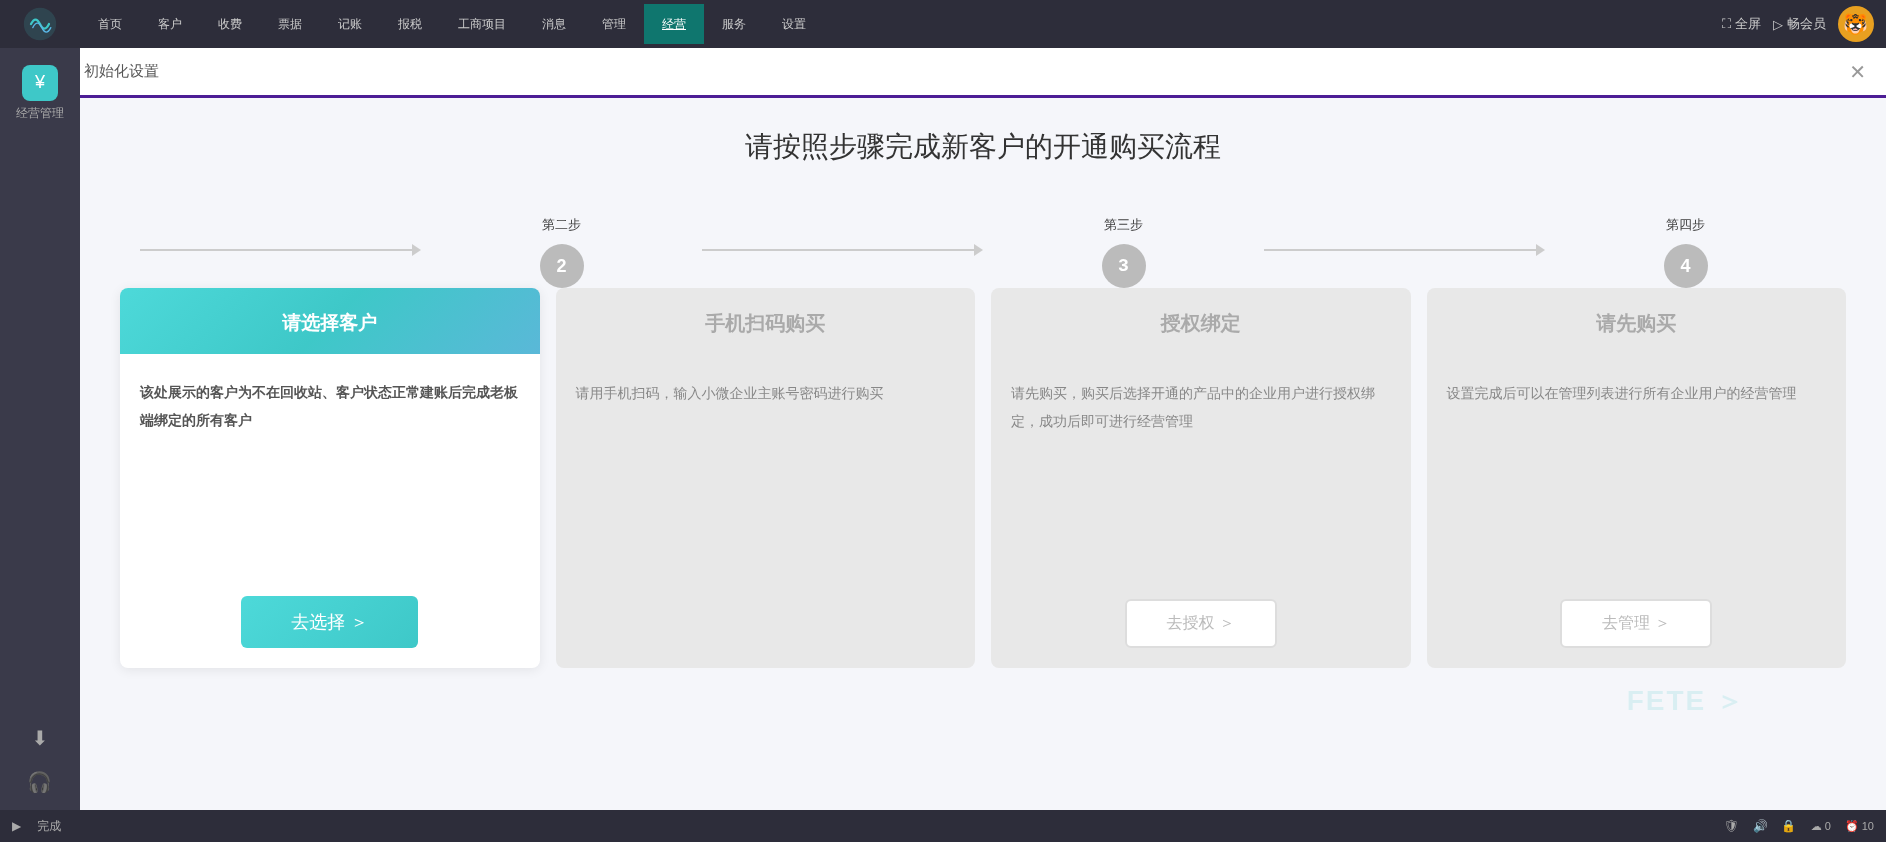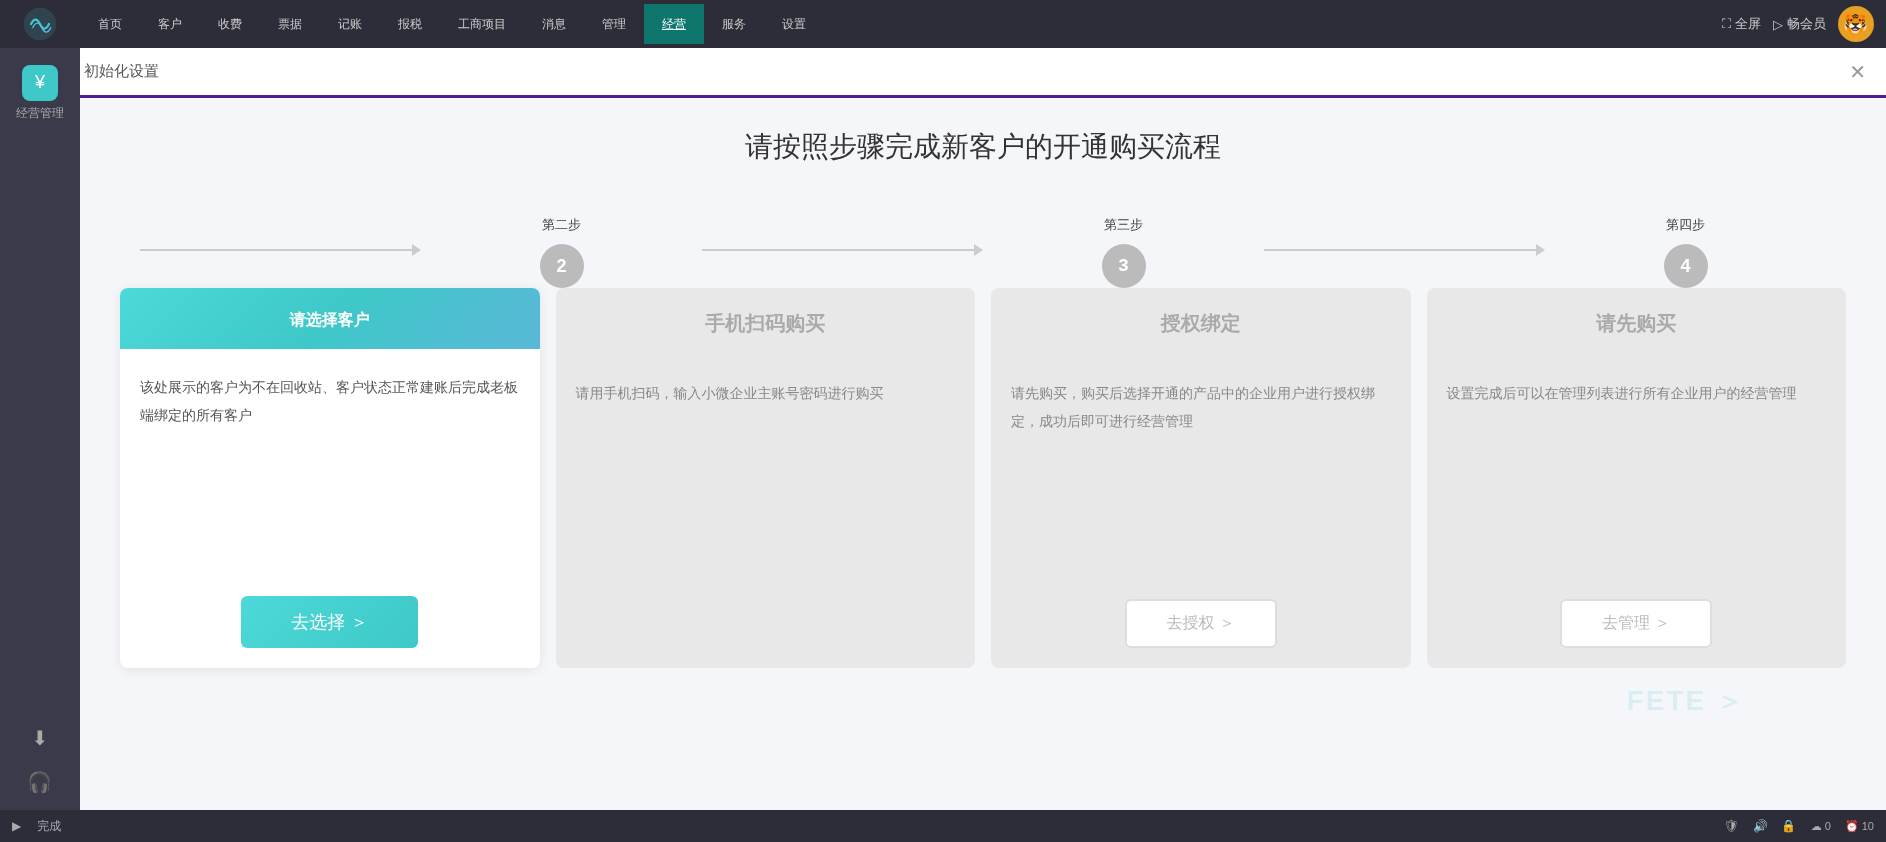--- a/index.html
+++ b/index.html
@@ -155,31 +155,32 @@
     .card-header {
       padding: 22px 20px 18px;
       font-size: 20px;
       font-weight: bold;
       text-align: center;
       color: #aaa;
     }
     .card-header.active {
       background: linear-gradient(135deg, #4dd9d9, #3ec8c8, #5ab8d8);
       color: white;
-      font-size: 16px;
+      font-size: 19px;
     }
     .card-body {
       padding: 24px 20px;
       font-size: 14px;
       color: #888;
       line-height: 2;
       flex: 1;
     }
     .card-body.active {
       color: #555;
+      font-weight: bold;
     }
     .card-footer {
       padding: 20px;
       display: flex;
       justify-content: center;
     }
     .btn-action {
       padding: 12px 40px;
       border-radius: 6px;
       border: 2px solid #3ec8c8;

